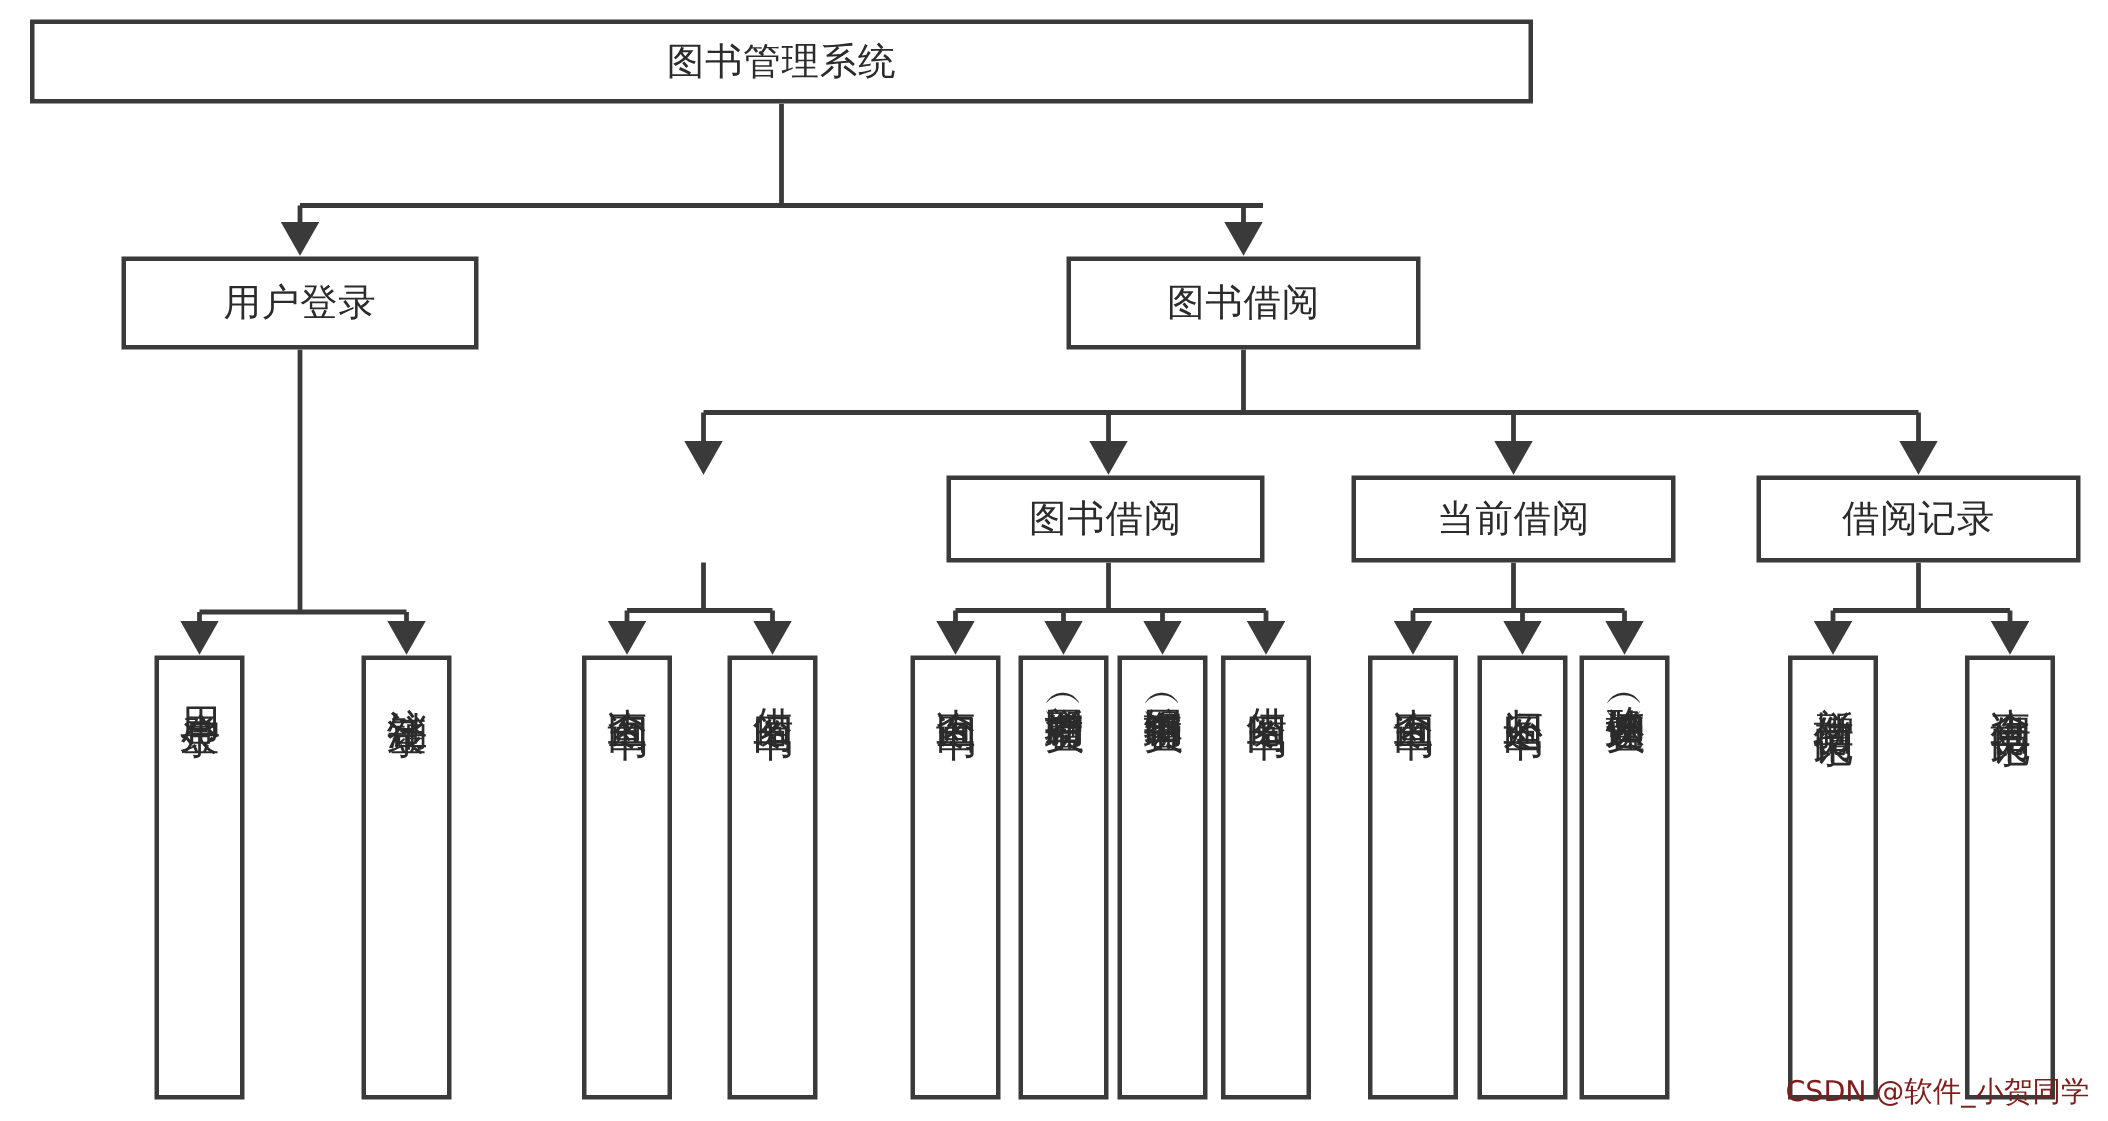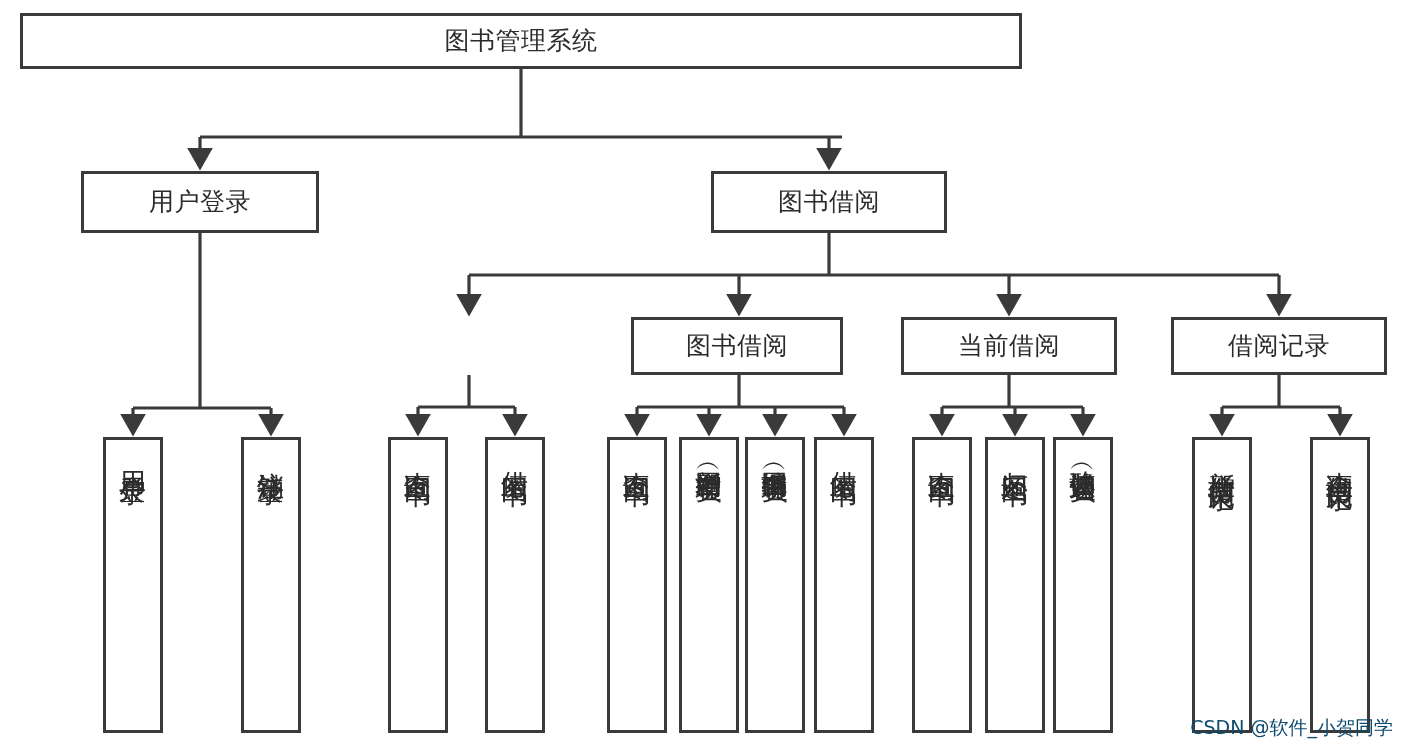--- a/index.html
+++ b/index.html
@@ -66,21 +66,21 @@
   }
   .node.vert.tall-text .node-label {
     font-size: 26px;
     letter-spacing: 1px;
   }
   .watermark {
     position: absolute;
     right: 12px;
     bottom: 6px;
     font-size: 19px;
-    color: #0c4a6e;
+    color: #7f1d1d;
     white-space: nowrap;
     z-index: 5;
     font-family: "DejaVu Sans", "Liberation Sans", sans-serif;
   }
 </style>
 </head>
 <body>
 
 <div id="canvas">
 

